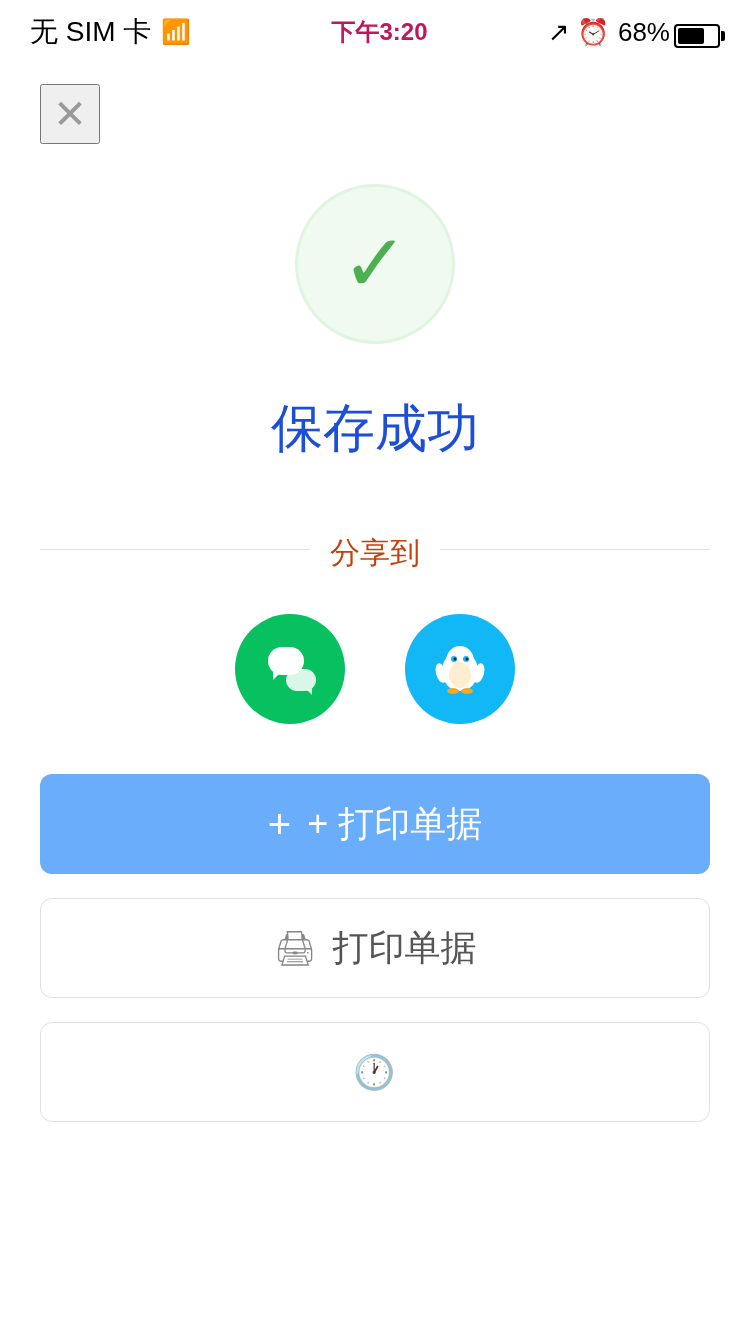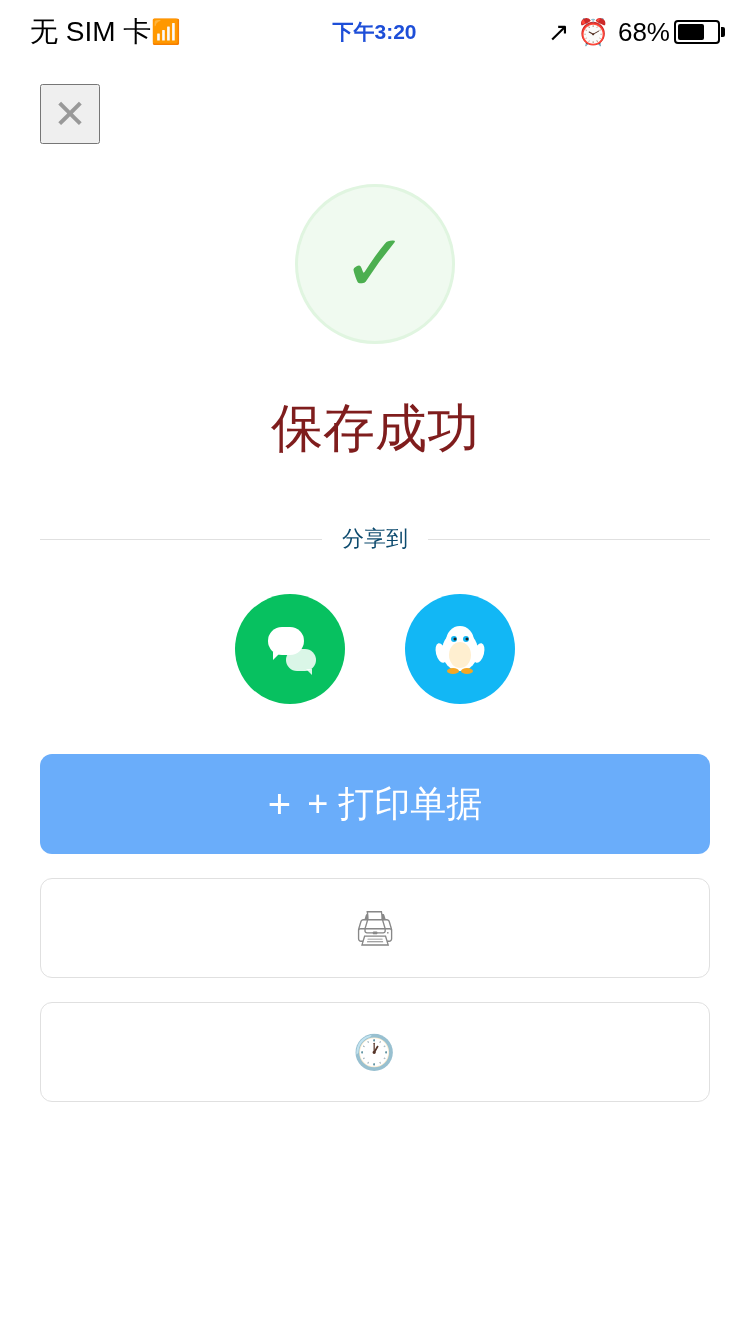--- a/index.html
+++ b/index.html
@@ -18,43 +18,44 @@
       height: 64px;
       background: #ffffff;
       display: flex;
       align-items: center;
       justify-content: space-between;
       padding: 0 30px;
     }
     .status-bar-left {
       display: flex;
       align-items: center;
+      gap: 10px;
       font-size: 28px;
       color: #000;
       font-weight: 500;
     }
     .wifi-icon {
       font-size: 24px;
     }
     .status-bar-center {
-      font-size: 21px;
+      font-size: 24px;
       font-weight: 600;
-      color: #1d4ed8;
+      color: #be185d;
       margin-left: 20px;
     }
     .status-bar-right {
       display: flex;
       align-items: center;
       gap: 8px;
       font-size: 26px;
       color: #000;
     }
     .battery-container {
       display: flex;
-      align-items: center;
+      align-items: flex-end;
       gap: 4px;
     }
     .battery-text { font-size: 26px; }
     .battery-icon {
       width: 46px;
       height: 24px;
       border: 2px solid #000;
       border-radius: 4px;
       position: relative;
       display: flex;
@@ -121,44 +122,45 @@
     .checkmark {
       font-size: 80px;
       color: #4caf50;
       line-height: 1;
     }
 
     
     .success-title {
       font-size: 52px;
       font-weight: 500;
-      color: #7f1d1d;
+      color: #1d4ed8;
       margin-bottom: 60px;
     }
 
     
     .share-section {
       width: 100%;
       margin-bottom: 50px;
     }
     .share-divider {
       display: flex;
       align-items: center;
       gap: 20px;
       margin-bottom: 40px;
     }
     .divider-line {
       flex: 1;
       height: 1px;
       background: #e0e0e0;
     }
     .share-label {
-      font-size: 22px;
-      color: #0c4a6e;
+      font-size: 30px;
+      color: #c2410c;
       white-space: nowrap;
+      margin-top: 9px;
     }
     .share-icons {
       display: flex;
       justify-content: center;
       gap: 60px;
     }
 
     
     .wechat-btn {
       width: 110px;
@@ -348,20 +350,21 @@
 
   <div class="action-buttons">
 
     <button class="btn-primary">
       <span class="btn-icon">+</span>
       <span>+ 打印单据</span>
     </button>
 
     <button class="btn-secondary">
       <span class="btn-icon-secondary">🖨</span>
+      <span>打印单据</span>
     </button>
 
     <button class="btn-secondary">
       <span class="btn-icon-secondary">🕐</span>
     </button>
   </div>
 
 </div>
 
 </body></html>

